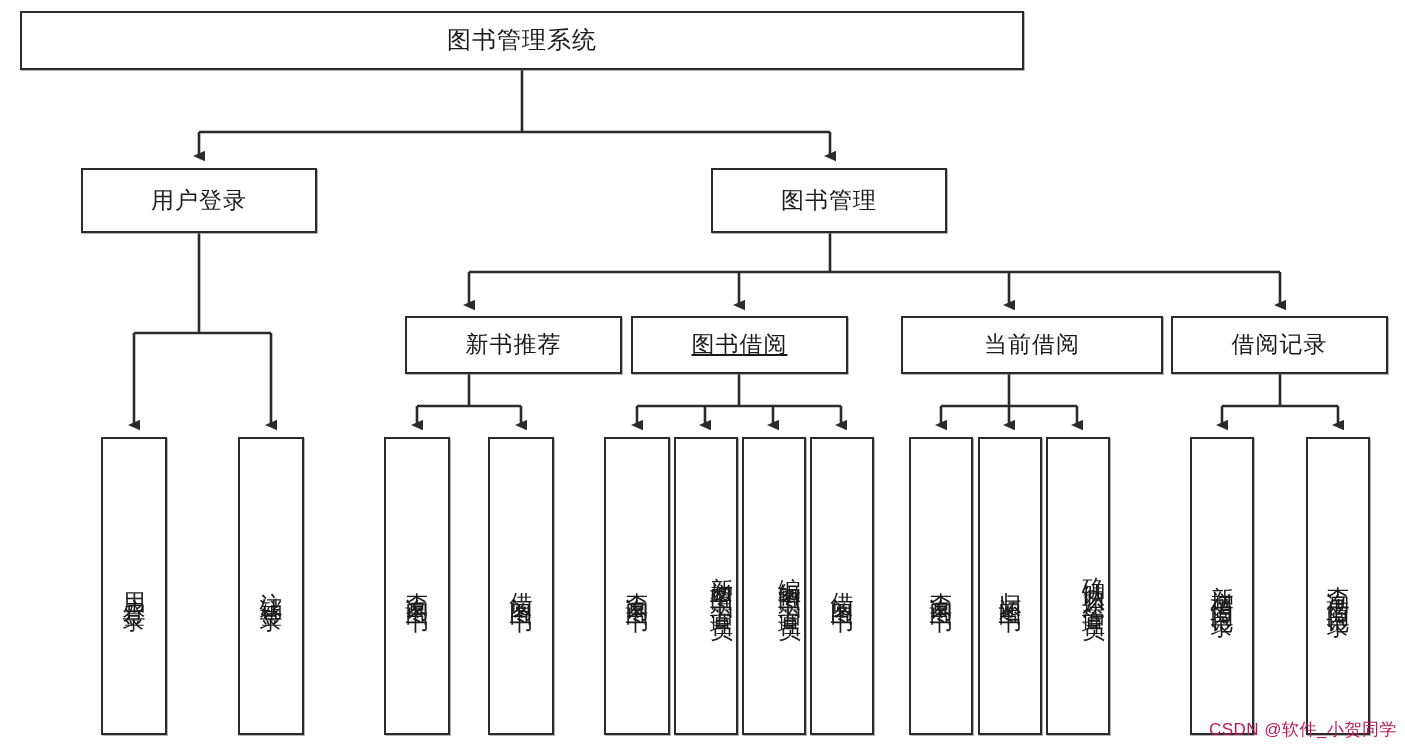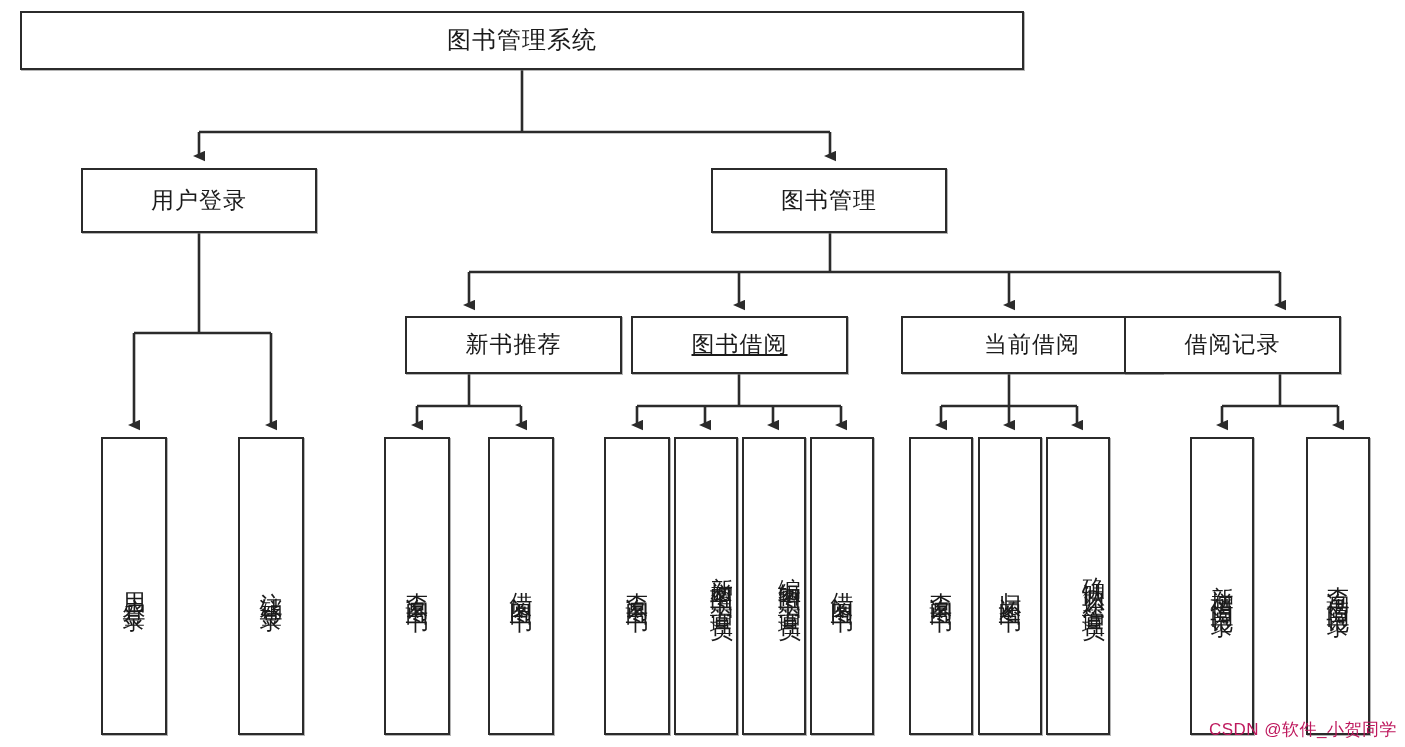--- a/index.html
+++ b/index.html
@@ -129,21 +129,21 @@
 
   <div class="node h" style="left:361px; top:316px; width:217px; height:58px;margin-left:44px;">
     <span>新书推荐</span>
   </div>
   <div class="node h" style="left:631px; top:316px; width:217px; height:58px;text-decoration:underline;">
     <span>图书借阅</span>
   </div>
   <div class="node h" style="left:901px; top:316px; width:262px; height:58px;">
     <span>当前借阅</span>
   </div>
-  <div class="node h" style="left:1124px; top:316px; width:217px; height:58px;">
+  <div class="node h" style="left:1171px; top:316px; width:217px; height:58px;">
     <span>借阅记录</span>
   </div>
 
   <div class="node v" style="left:101px; top:437px; width:66px; height:298px; align-items:center;">
     <span>用户登录</span>
   </div>
   <div class="node v" style="left:238px; top:437px; width:66px; height:298px; align-items:center;">
     <span>注销登录</span>
   </div>
 

